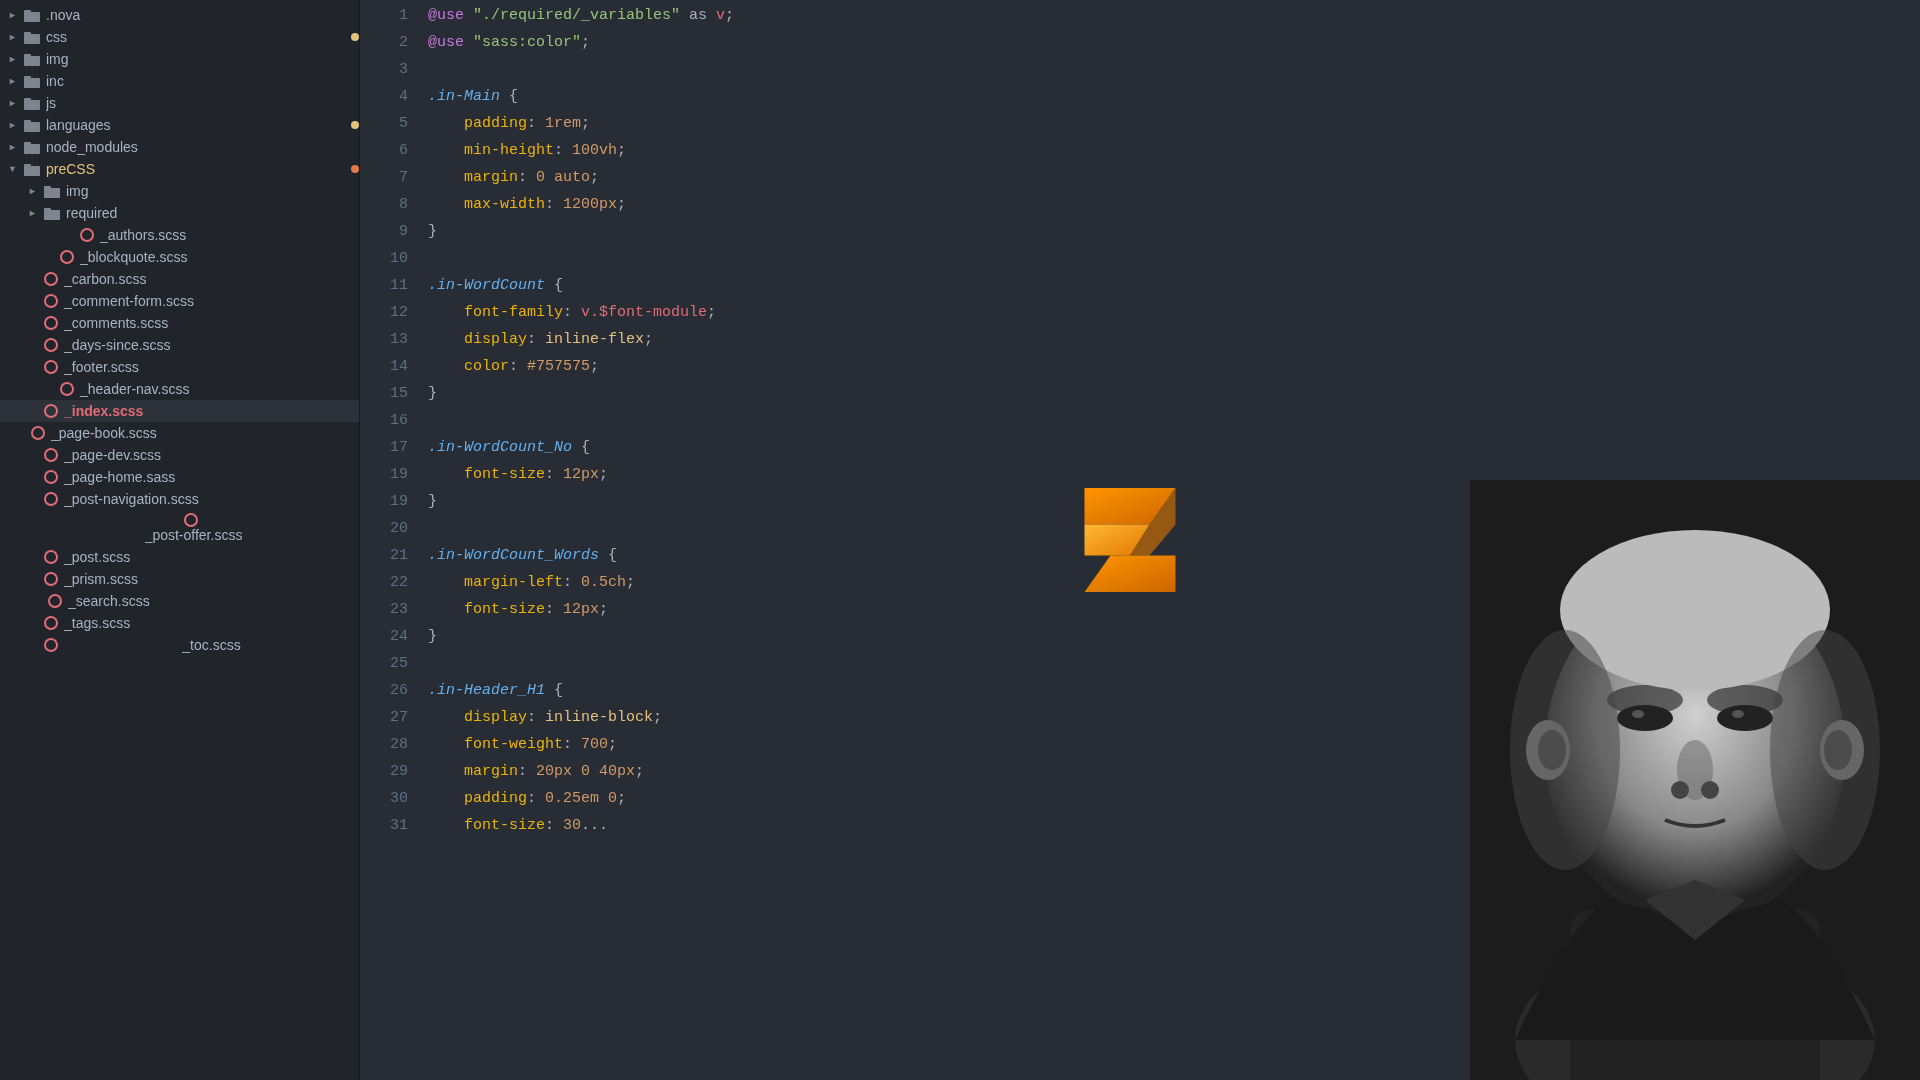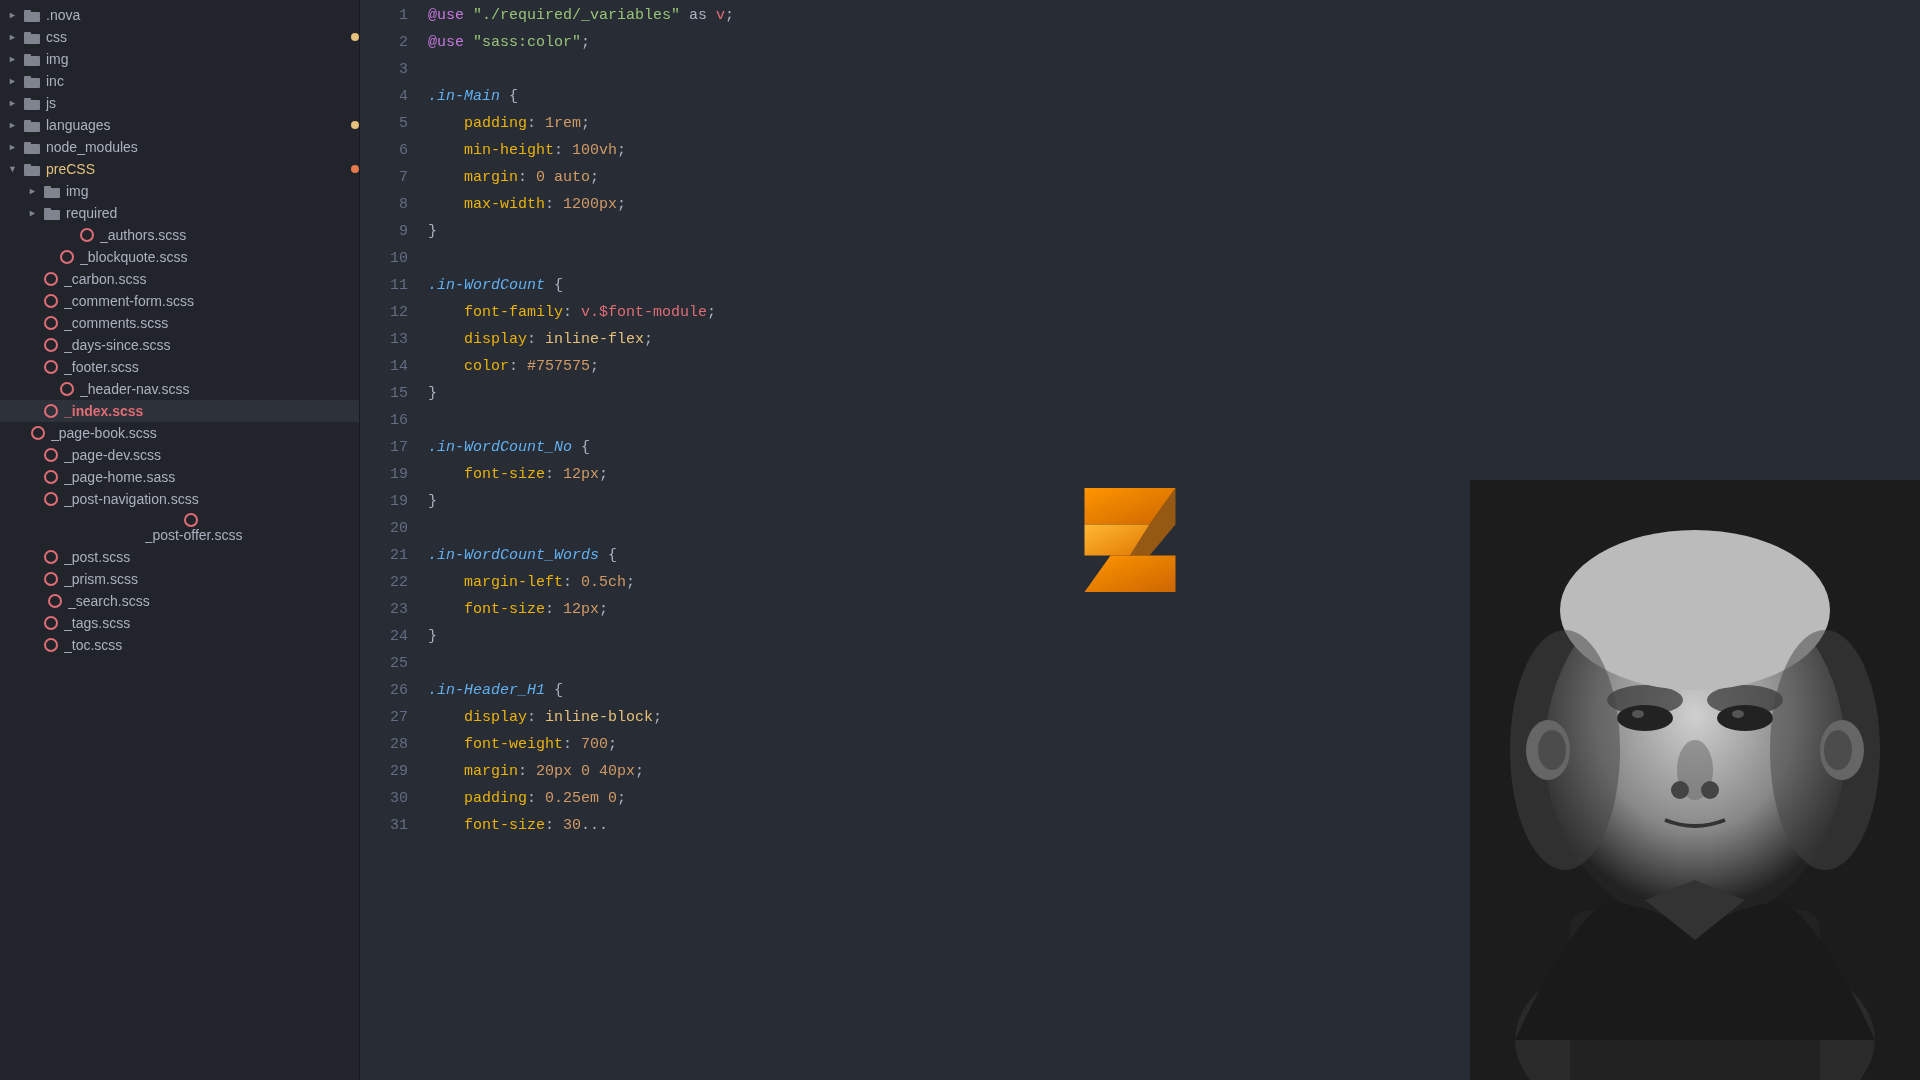--- a/index.html
+++ b/index.html
@@ -345,21 +345,21 @@
     <div class="sidebar-item" style="padding-left: 32px;">
       <span style="display: inline-block; width: 16px;"></span>
       <span style="display: inline-block; width: 14px; height: 14px; border-radius: 50%; border: 2px solid rgb(224, 108, 117); margin-right: 6px; flex-shrink: 0; vertical-align: middle;"></span>
       <span class="label">_search.scss</span>
     </div>
     <div class="sidebar-item" style="padding-left: 28px;">
       <span style="display: inline-block; width: 16px;"></span>
       <span style="display: inline-block; width: 14px; height: 14px; border-radius: 50%; border: 2px solid rgb(224, 108, 117); margin-right: 6px; flex-shrink: 0; vertical-align: middle;"></span>
       <span class="label">_tags.scss</span>
     </div>
-    <div class="sidebar-item" style="padding-left: 28px;">
+    <div class="sidebar-item" style="padding-left: 28px; text-align: center;">
       <span style="display: inline-block; width: 16px;"></span>
       <span style="display: inline-block; width: 14px; height: 14px; border-radius: 50%; border: 2px solid rgb(224, 108, 117); margin-right: 6px; flex-shrink: 0; vertical-align: middle;"></span>
       <span class="label">_toc.scss</span>
     </div>
   </div>
 
 <div id="editor">
   <div id="code-area">
     <div id="line-numbers">
 

